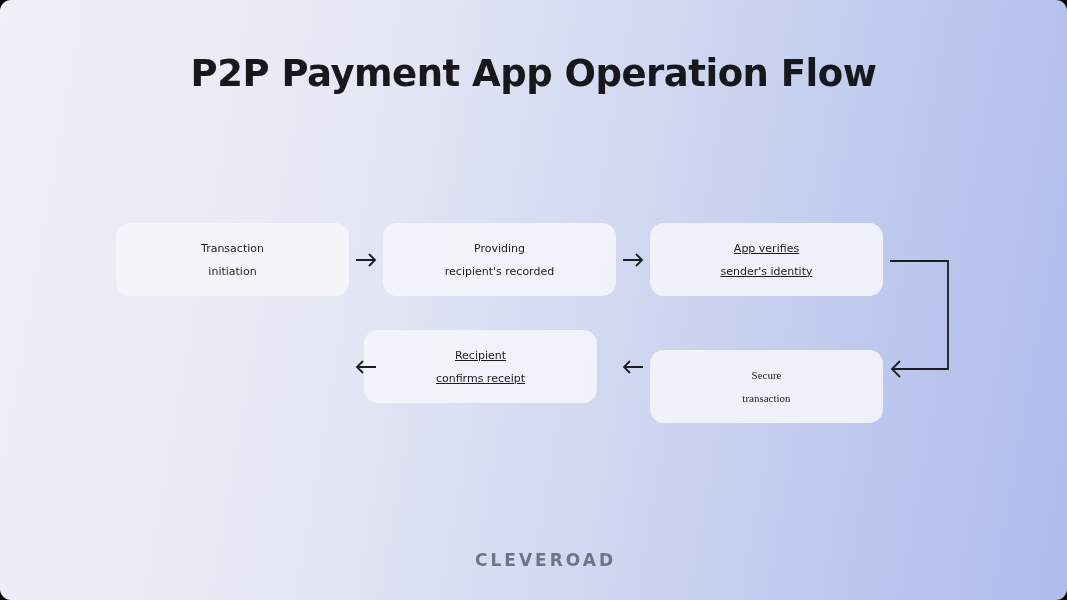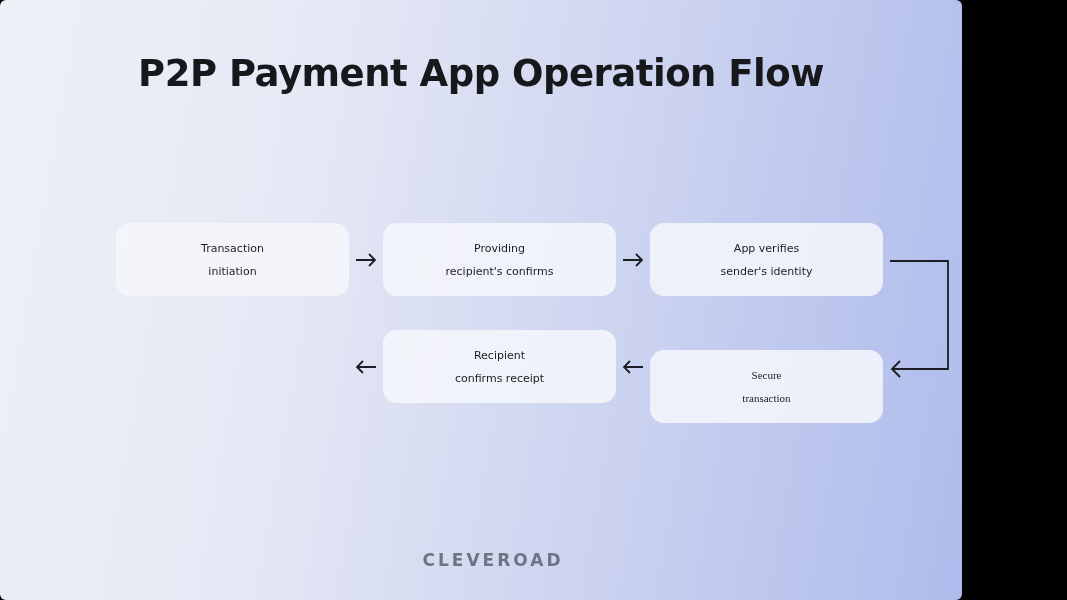--- a/index.html
+++ b/index.html
@@ -1,19 +1,19 @@
 <!DOCTYPE html>
 <html><head>
   <meta charset="utf-8">
   <style>
     html, body { margin: 0; padding: 0; background: #000; }
     body { width: 1067px; height: 600px; overflow: hidden; position: relative; }
     .canvas {
-      position: absolute; left: 0; top: 0; width: 962px; height: 600px;
-      border-radius: 6px;
+      position: absolute; left: 0; top: 0; width: 1067px; height: 600px;
+      border-radius: 11px;
       background: linear-gradient(100deg, #eef0f7 0%, #e6e9f5 30%, #cfd6f0 60%, #aebbec 100%);
       overflow: hidden;
     }
     .title {
       position: absolute; left: 0; right: 0; top: 52px;
       text-align: center;
       font-family: "DejaVu Sans", sans-serif;
       font-weight: bold; font-size: 37px; letter-spacing: -0.5px;
       color: #17181c;
     }
@@ -43,36 +43,36 @@
 
 <div class="canvas">
   <div class="title">P2P Payment App Operation Flow</div>
 
   <div class="step" style="left:116px; top:223px;">Transaction
 initiation</div>
   <svg class="arrow" style="left:355px; top:253px;" viewBox="0 0 22 14">
     <path d="M1 7 H20 M14 1 L20 7 L14 13" stroke="#1c1d22" stroke-width="1.8" fill="none"></path>
   </svg>
   <div class="step" style="left:383px; top:223px;">Providing
-recipient's confirms</div>
+recipient's recorded</div>
   <svg class="arrow" style="left:622px; top:253px;" viewBox="0 0 22 14">
     <path d="M1 7 H20 M14 1 L20 7 L14 13" stroke="#1c1d22" stroke-width="1.8" fill="none"></path>
   </svg>
-  <div class="step" style="left:650px; top:223px;">App verifies
+  <div class="step" style="left:650px; top:223px;text-decoration:underline;">App verifies
 sender's identity</div>
 
   <svg class="connector" viewBox="0 0 80 125">
     <path d="M10 6 H68 V114 H12 M20 106 L12 114 L20 122" stroke="#1c1d22" stroke-width="1.8" fill="none"></path>
   </svg>
 
   <div class="step" style="left:650px; top:350px;font-family:Liberation Serif, serif;">Secure
 transaction</div>
   <svg class="arrow" style="left:622px; top:360px;" viewBox="0 0 22 14">
     <path d="M21 7 H2 M8 1 L2 7 L8 13" stroke="#1c1d22" stroke-width="1.8" fill="none"></path>
   </svg>
-  <div class="step" style="left:383px; top:330px;">Recipient
+  <div class="step" style="left:364px; top:330px;text-decoration:underline;">Recipient
 confirms receipt</div>
   <svg class="arrow" style="left:355px; top:360px;" viewBox="0 0 22 14">
     <path d="M21 7 H2 M8 1 L2 7 L8 13" stroke="#1c1d22" stroke-width="1.8" fill="none"></path>
   </svg>
 
   <div class="brand">CLEVEROAD</div>
 </div>
 
 </body></html>

